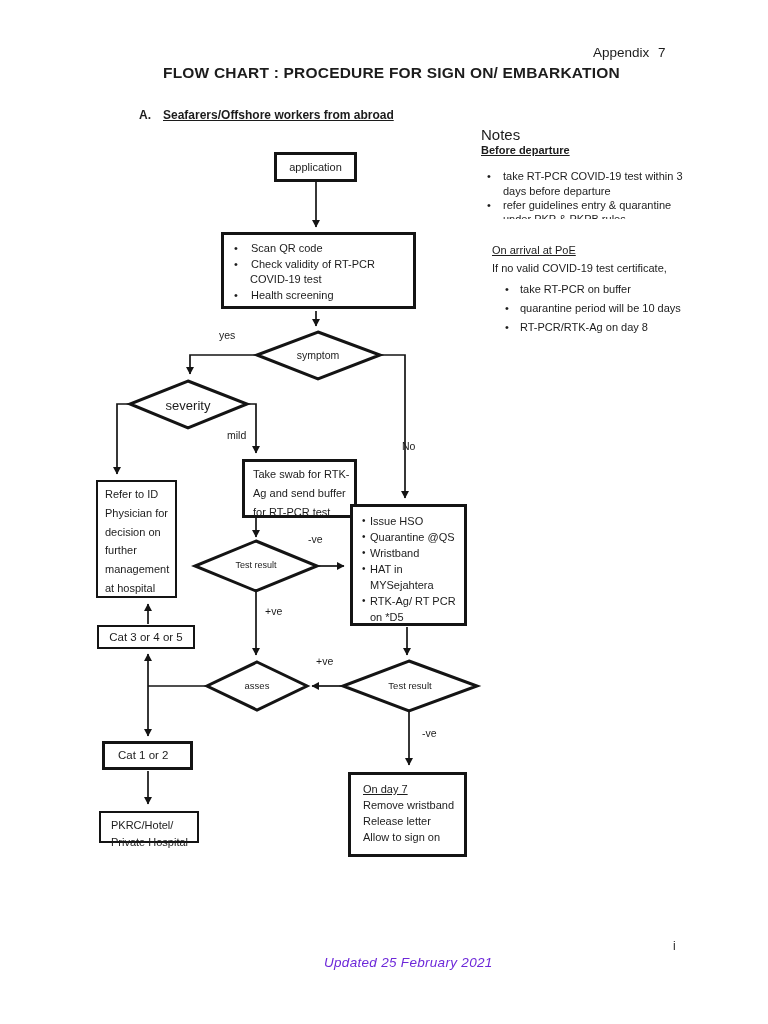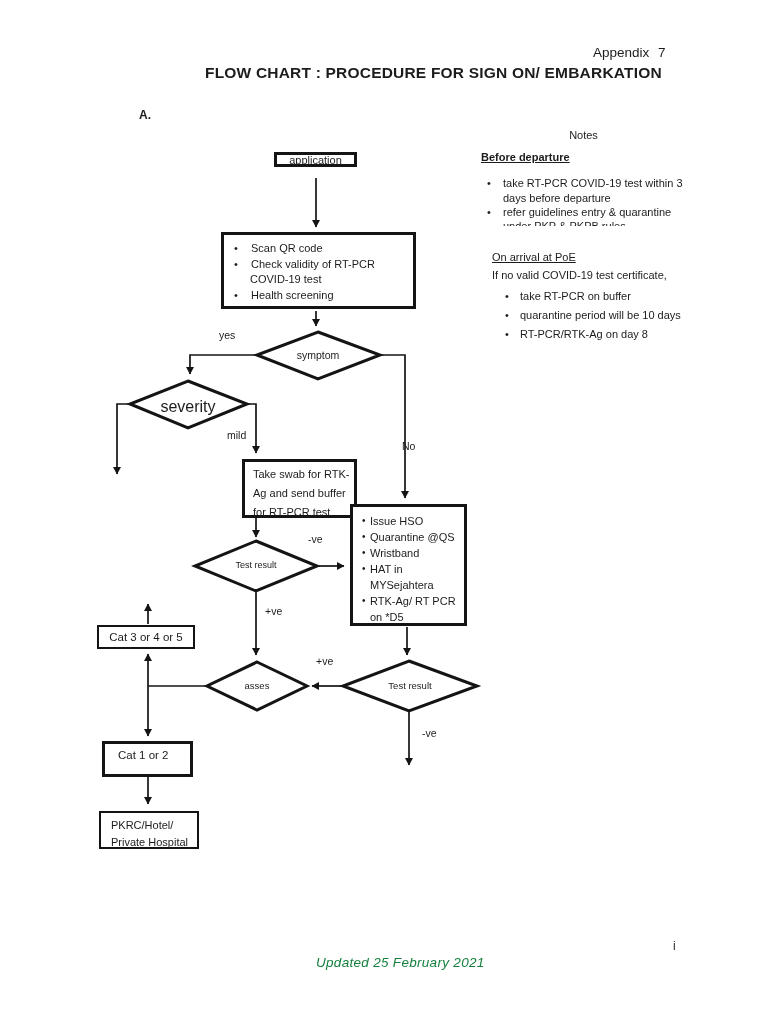--- a/index.html
+++ b/index.html
@@ -5,50 +5,51 @@
   html,body{margin:0;padding:0;background:#fff;}
   .page{position:relative;width:768px;height:1024px;background:#ffffff;overflow:hidden;
         font-family:"Liberation Sans",sans-serif;color:#1c1c1c;}
   .abs{position:absolute;}
   svg.wires{position:absolute;left:0;top:0;z-index:1;}
   .box{position:absolute;background:#fff;border:3px solid #141414;box-sizing:border-box;z-index:3;}
   .b2{border-width:2px;}
   .lbl{position:absolute;z-index:4;font-size:10.5px;}
   .dlabel{position:absolute;z-index:4;text-align:center;width:100px;}
   .hdr-appendix{font-size:13.5px;word-spacing:5px;}
-  .hdr-title{font-size:15.5px;font-weight:bold;letter-spacing:.2px;margin-left:42px;}
+  .hdr-title{font-size:15.5px;font-weight:bold;letter-spacing:.2px;}
   .hdr-section{font-size:12px;font-weight:bold;}
   .u{text-decoration:underline;}
   .center{display:flex;align-items:center;justify-content:center;}
   
   .brow{display:flex;}
   .bdot{width:17px;flex:0 0 17px;text-align:left;padding-left:1px;}
   .bdot2{width:8px;flex:0 0 8px;font-size:10px;}
   .cont{padding-left:17px;}
   .cont2{padding-left:8px;}
   
   .notes{position:absolute;left:481px;top:128px;width:205px;font-size:11px;z-index:2;line-height:14.5px;}
-  .notes-title{text-align:center;font-size:11px;margin-bottom:7px;}
+  .notes-title{text-align:left;font-size:15px;}
   .nrow{display:flex;margin-left:6px;}
   .ndot{width:16px;flex:0 0 16px;}
   .clip{height:6px;overflow:hidden;margin-left:22px;line-height:13px;}
   .n2{margin-left:11px;}
   .nrow2{display:flex;margin-left:24px;line-height:19px;}
   .ndot2{width:15px;flex:0 0 15px;}
-  .footer-note{position:absolute;left:316px;top:955px;font-size:13.5px;font-style:italic;color:#15803d;letter-spacing:.3px;}
+  .footer-note{position:absolute;left:324px;top:955px;font-size:13.5px;font-style:italic;color:#6d28d9;letter-spacing:.3px;}
   .pagenum{position:absolute;left:673px;top:939px;font-size:12px;color:#2a2a2a;}
 </style>
 </head>
 <body>
 
 <div class="page">
 
   <div class="abs hdr-appendix" style="left:593px;top:45px;">Appendix 7</div>
   <div class="abs hdr-title" style="left:163px;top:64px;">FLOW CHART : PROCEDURE FOR SIGN ON/ EMBARKATION</div>
   <div class="abs hdr-section" style="left:139px;top:108px;">A.</div>
+  <div class="abs hdr-section u" style="left:163px;top:108px;">Seafarers/Offshore workers from abroad</div>
 
   <div class="notes">
     <div class="notes-title">Notes</div>
     <div class="u" style="margin-bottom:12px;font-weight:bold;">Before departure</div>
     <div class="nrow">
       <span class="ndot">•</span>
       <div>
         <div>take RT-PCR COVID-19 test within 3</div>
         <div>days before departure</div>
       </div>
@@ -104,51 +105,59 @@
     <g fill="#ffffff" stroke="#141414" stroke-width="3">
       <polygon points="318,332 380,355 318,379 257,355"></polygon>
       <polygon points="188,381 247,404 188,428 130,404"></polygon>
       <polygon points="256,541 317,566 256,591 195,566"></polygon>
       <polygon points="257,662 307,686 257,710 207,686"></polygon>
       <polygon points="409,661 477,686 409,711 343,686"></polygon>
     </g>
   </svg>
 
   <div class="dlabel" style="left:268px;top:349px;font-size:10.5px;">symptom</div>
-  <div class="dlabel" style="left:138px;top:398px;font-size:16px;">severity</div>
+  <div class="dlabel" style="left:138px;top:398px;font-size:13px;">severity</div>
   <div class="dlabel" style="left:206px;top:560px;font-size:9px;">Test result</div>
   <div class="dlabel" style="left:207px;top:680px;font-size:9.5px;">asses</div>
   <div class="dlabel" style="left:360px;top:680px;font-size:9.5px;">Test result</div>
 
   <div class="lbl" style="left:219px;top:329px;">yes</div>
   <div class="lbl" style="left:227px;top:429px;">mild</div>
   <div class="lbl" style="left:402px;top:440px;">No</div>
   <div class="lbl" style="left:308px;top:533px;">-ve</div>
   <div class="lbl" style="left:265px;top:605px;">+ve</div>
   <div class="lbl" style="left:316px;top:655px;">+ve</div>
   <div class="lbl" style="left:422px;top:727px;">-ve</div>
 
-  <div class="box center" style="left:274px;top:152px;width:83px;height:15px;font-size:11px;">application</div>
+  <div class="box center" style="left:274px;top:152px;width:83px;height:30px;font-size:11px;">application</div>
 
   <div class="box" style="left:221px;top:232px;width:195px;height:77px;font-size:11px;line-height:15.5px;padding:6px 4px 0 9px;">
     <div class="brow">
         <span class="bdot">•</span>
         <span>Scan QR code</span>
       </div>
     <div class="brow">
         <span class="bdot">•</span>
         <span>Check validity of RT-PCR</span>
       </div>
     <div class="cont">COVID-19 test</div>
     <div class="brow">
         <span class="bdot">•</span>
         <span>Health screening</span>
       </div>
   </div>
 
+  <div class="box b2" style="left:96px;top:480px;width:81px;height:118px;font-size:11px;line-height:18.8px;padding:3px 2px 0 7px;">
+    <div>Refer to ID</div>
+    <div>Physician for</div>
+    <div>decision on</div>
+    <div>further</div>
+    <div>management</div>
+    <div>at hospital</div>
+  </div>
 
   <div class="box" style="left:198px;top:459px;width:115px;height:59px;font-size:11px;line-height:19px;padding:3px 0 0 8px;margin-left:44px;">
     <div>Take swab for RTK-</div>
     <div>Ag and send buffer</div>
     <div>for RT-PCR test</div>
   </div>
 
   <div class="box" style="left:350px;top:504px;width:117px;height:122px;font-size:11px;line-height:16px;padding:6px 2px 0 9px;">
     <div class="brow">
         <span class="bdot2">•</span>
@@ -169,24 +178,30 @@
     <div class="cont2">MYSejahtera</div>
     <div class="brow">
         <span class="bdot2">•</span>
         <span>RTK-Ag/ RT PCR</span>
       </div>
     <div class="cont2">on *D5</div>
   </div>
 
   <div class="box b2 center" style="left:97px;top:625px;width:98px;height:24px;font-size:11.5px;">Cat 3 or 4 or 5</div>
 
-  <div class="box" style="left:102px;top:741px;width:91px;height:36px;font-size:11.5px;line-height:22px;padding-left:13px;">Cat 1 or 2</div>
-
-  <div class="box b2" style="left:99px;top:811px;width:100px;height:38px;font-size:11px;line-height:17px;padding:4px 0 0 10px;">
+  <div class="box" style="left:102px;top:741px;width:91px;height:29px;font-size:11.5px;line-height:22px;padding-left:13px;">Cat 1 or 2</div>
+
+  <div class="box b2" style="left:99px;top:811px;width:100px;height:32px;font-size:11px;line-height:17px;padding:4px 0 0 10px;">
     <div>PKRC/Hotel/</div>
     <div>Private Hospital</div>
   </div>
 
+  <div class="box" style="left:348px;top:772px;width:119px;height:85px;font-size:11px;line-height:16px;padding:6px 0 0 12px;">
+    <div class="u">On day 7</div>
+    <div>Remove wristband</div>
+    <div>Release letter</div>
+    <div>Allow to sign on</div>
+  </div>
 
   <div class="footer-note">Updated 25 February 2021</div>
   <div class="pagenum">i</div>
 
 </div>
 
 </body></html>

